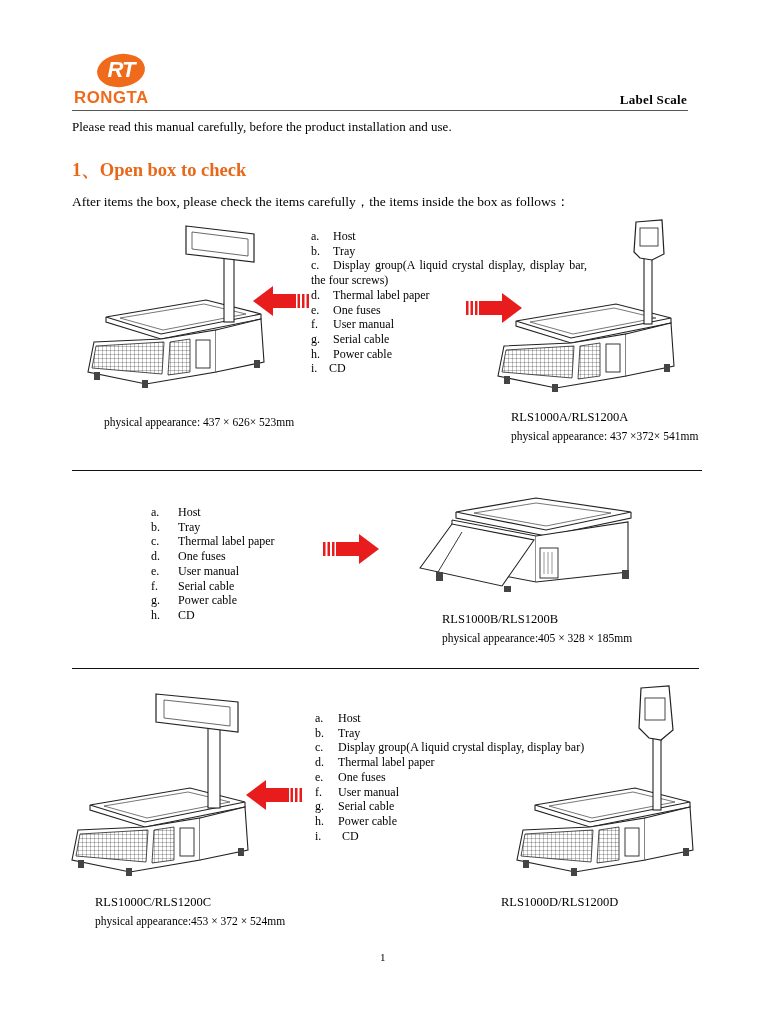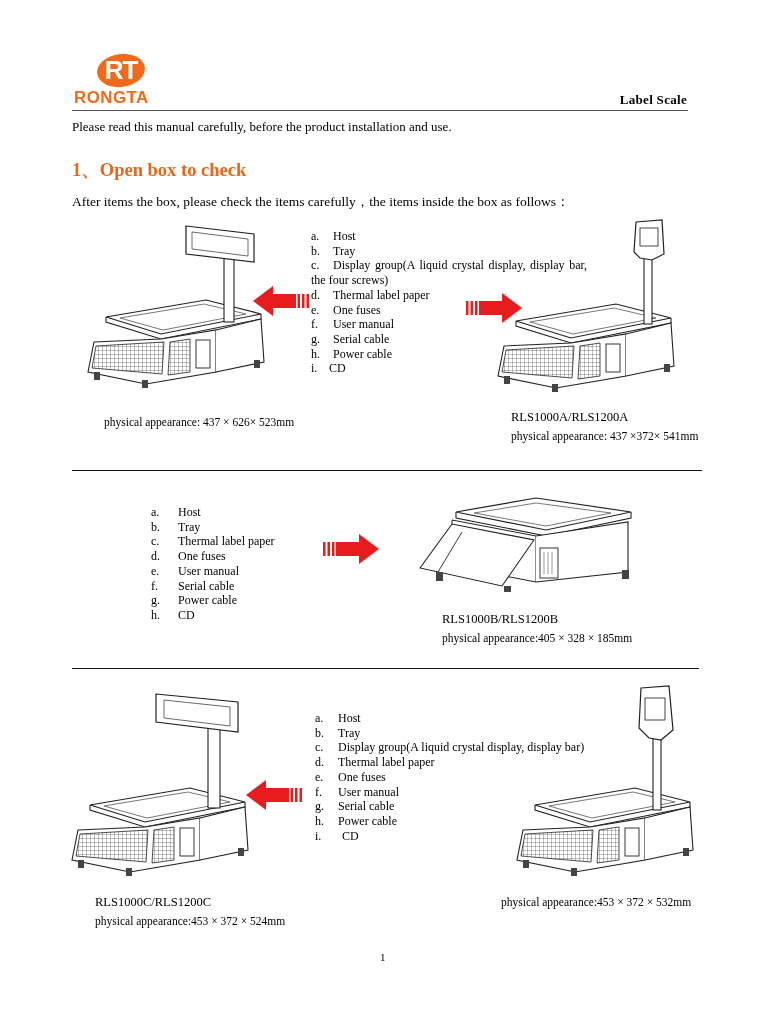--- a/index.html
+++ b/index.html
@@ -4,22 +4,22 @@
 <style>
   html, body { margin: 0; padding: 0; background: #ffffff; }
   body { width: 768px; height: 1024px; position: relative; overflow: hidden;
          font-family: "Liberation Serif", "DejaVu Serif", serif; color: #000; }
   .abs { position: absolute; }
 
   
   .logo-oval { left: 97px; top: 54px; width: 48px; height: 33px; border-radius: 50%;
                background: #ef6a1a; transform: rotate(-8deg); }
   .logo-rt { left: 97px; top: 56px; width: 48px; text-align: center; color: #fff;
-             font-family: "Liberation Sans", sans-serif; font-weight: bold; 
-             font-size: 26px; letter-spacing: -1px; line-height: 28px; }
+             font-family: "Liberation Sans", sans-serif; font-weight: bold; font-style: italic;
+             font-size: 22px; letter-spacing: -1px; line-height: 28px; }
   .logo-text { left: 74px; top: 89px; color: #ef6a1a; font-family: "Liberation Sans", sans-serif;
                font-weight: bold; font-size: 16px; letter-spacing: 0.5px; transform: scaleX(1.05);
                transform-origin: left; }
   .header-title { right: 81px; top: 92px; font-size: 13px; font-weight: bold; letter-spacing: 0.3px; margin-left: 19px; }
   .header-rule { left: 72px; top: 110px; width: 616px; height: 0; border-top: 1.5px solid #555; }
 
   .intro { left: 72px; top: 119px; font-size: 13px; }
   .section-head { left: 72px; top: 157px; font-size: 18.5px; font-weight: bold; color: #e8681a; }
   .lead { left: 72px; top: 193px; font-size: 13.5px; }
 
@@ -309,16 +309,16 @@
     <path d="M126 6 L154 4 L158 48 L146 58 L134 56 L124 46 Z" fill="#fff" stroke="#222" stroke-width="1.2"></path>
     <rect x="130" y="16" width="20" height="22" fill="none" stroke="#333" stroke-width="0.9"></rect>
   </svg>
 </div>
 
 <div class="abs caption cap-4">
   <div>RLS1000C/RLS1200C</div>
   <div class="sub">physical appearance:453 × 372 × 524mm</div>
 </div>
 <div class="abs caption cap-5">
-  <div class="sub">physical appearance:453 × 372 × 532mm</div>
+  <div>RLS1000D/RLS1200D</div>
 </div>
 
 <div class="abs page-num">1</div>
 
 </body></html>

